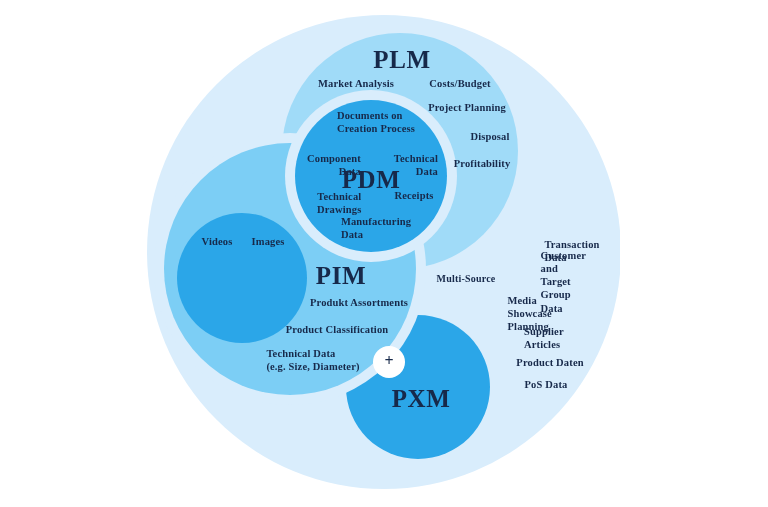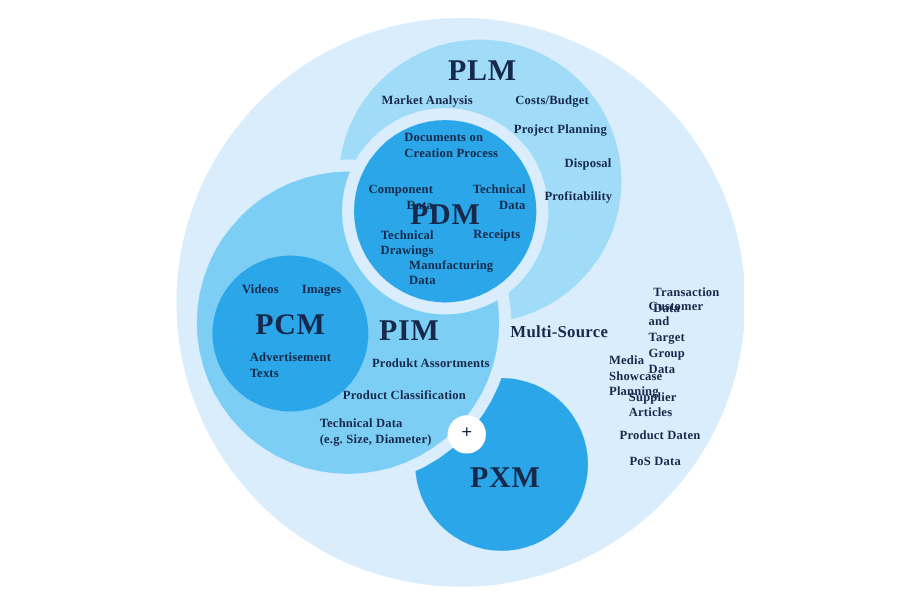--- a/index.html
+++ b/index.html
@@ -19,21 +19,21 @@
   }
   .lbl.al { transform:translate(0,-50%); text-align:right; }
   .lbl.ar { transform:translate(-100%,-50%); text-align:right; }
   .ttl {
     position:absolute; transform:translate(-50%,-50%);
     font-size:25px; font-weight:700; letter-spacing:.6px;
     white-space:nowrap; color:#17294A;
   }
   .eyebrow {
     position:absolute; transform:translate(-50%,-50%);
-    font-size:14px; font-weight:700; letter-spacing:.2px;
+    font-size:10px; font-weight:700; letter-spacing:.2px;
     white-space:nowrap; color:#17294A;text-align:right;
   }
   .plus {
     position:absolute; transform:translate(-50%,-54%);
     font-size:16px; font-weight:700; color:#17294A;
   }
 </style>
 </head>
 <body>
 
@@ -64,25 +64,22 @@
   <div class="lbl al" style="left:307px;top:165px">Component
 Data</div>
   <div class="lbl ar" style="left:438px;top:165px">Technical
 Data</div>
   <div class="lbl al" style="left:317px;top:203px">Technical
 Drawings</div>
   <div class="lbl" style="left:414px;top:196px">Receipts</div>
   <div class="lbl" style="left:376px;top:228px">Manufacturing
 Data</div>
 
-  <div class="ttl" style="left:242px;top:271px">PCM</div>
   <div class="lbl" style="left:217px;top:242px">Videos</div>
   <div class="lbl" style="left:268px;top:242px">Images</div>
-  <div class="lbl" style="left:242px;top:305px">Advertisement
-Texts</div>
 
   <div class="ttl" style="left:341px;top:276px">PIM</div>
   <div class="lbl" style="left:359px;top:303px">Produkt Assortments</div>
   <div class="lbl" style="left:337px;top:330px">Product Classification</div>
   <div class="lbl" style="left:313px;top:360px">Technical Data
 (e.g. Size, Diameter)</div>
 
   <div class="plus" style="left:389px;top:362px">+</div>
 
   <div class="ttl" style="left:421px;top:399px">PXM</div>

